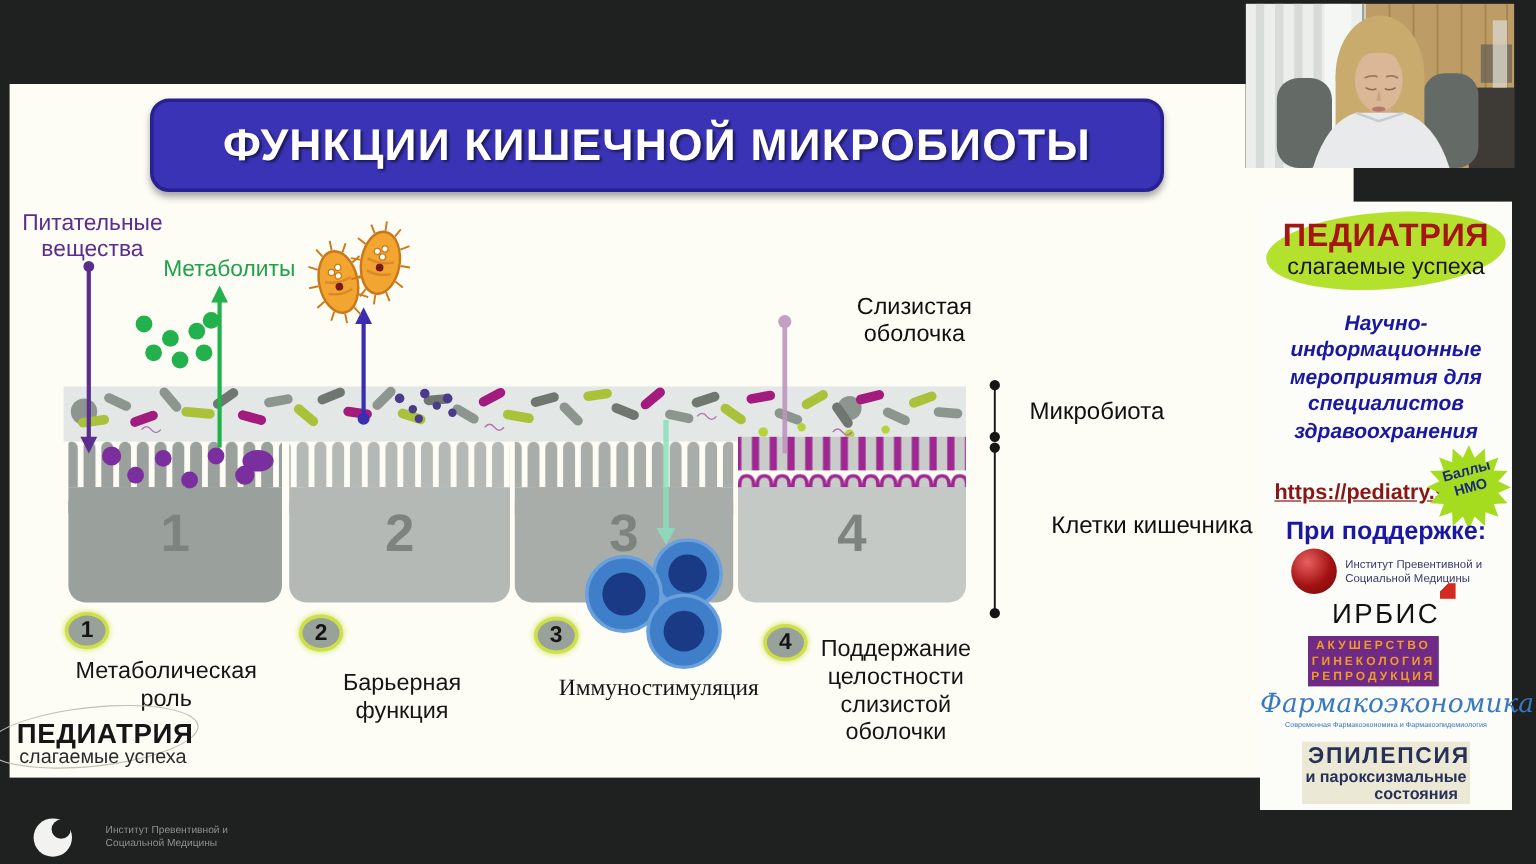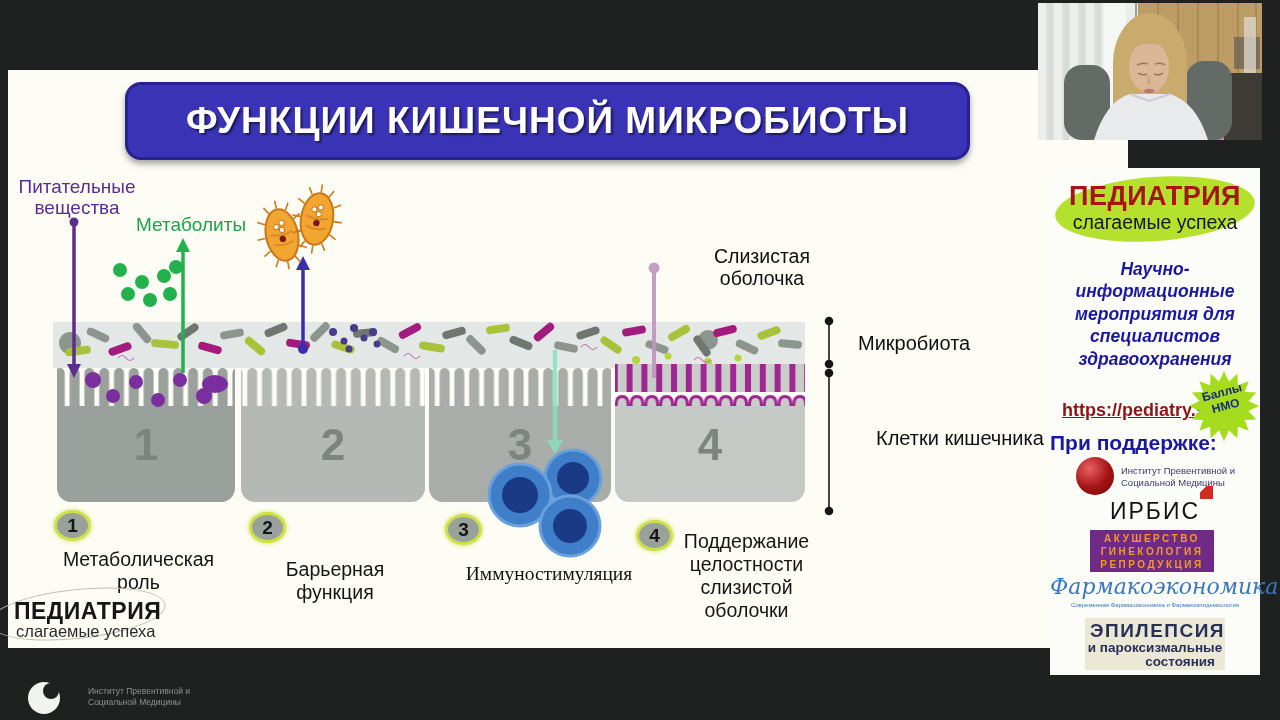--- a/index.html
+++ b/index.html
@@ -47,28 +47,28 @@
   
   .sidebar{position:absolute;left:1050px;top:168px;width:210px;height:507px;background:#fcfcf8;}
   .blob{position:absolute;left:5px;top:9px;width:200px;height:64px;background:#b4e02e;border-radius:50%;transform:rotate(-4deg);}
   .sb-brand{position:absolute;left:0;top:13px;width:100%;text-align:center;font-size:27px;font-weight:bold;color:#a51515;letter-spacing:.5px;}
   .sb-tagline{position:absolute;left:0;top:43px;width:100%;text-align:center;font-size:19.5px;color:#161616;}
   .sb-desc{position:absolute;left:15px;top:90px;width:180px;text-align:center;font-size:17.5px;font-weight:bold;color:#1a18a0;line-height:1.28;font-style:italic;}
   .sb-link{position:absolute;left:12px;top:232px;font-size:18px;font-weight:bold;color:#8b1515;text-decoration:underline;}
   .star-wrap{position:absolute;left:138px;top:202px;width:72px;height:72px;}
   .star-text{position:absolute;left:0;top:16px;width:72px;text-align:center;transform:rotate(-15deg);
     font-size:12px;font-weight:bold;color:#1a2a7a;line-height:1.15;}
-  .sb-support{position:absolute;left:0;top:263px;width:100%;text-align:left;font-size:21px;font-weight:bold;color:#1a18a0;}
+  .sb-support{position:absolute;left:0;top:263px;width:100%;text-align:center;font-size:21px;font-weight:bold;color:#1a18a0;}
   .ipsm-sphere{position:absolute;left:26px;top:289px;width:38px;height:38px;border-radius:50%;
     background:radial-gradient(circle at 35% 30%, #e86060, #a31212 55%, #6a0a0a);}
   .ipsm-text{position:absolute;left:71px;top:297px;width:126px;font-size:9.5px;color:#3a3a6e;line-height:1.3;}
   .irbis-sq{position:absolute;left:150px;top:318px;width:13px;height:13px;
     background:linear-gradient(135deg,#ffffff 0 26%,#d42b20 26%);}
   .sb-irbis{position:absolute;left:0;top:330px;width:100%;text-align:center;font-size:23px;color:#111;letter-spacing:2px;}
-  .agr-box{position:absolute;left:40px;top:362px;width:124px;height:42px;background:#6e2a85;
+  .agr-box{position:absolute;left:40px;top:362px;width:109px;height:42px;background:#6e2a85;
     display:flex;flex-direction:column;align-items:center;justify-content:center;}
   .agr-box span{display:block;font-size:10px;font-weight:bold;color:#f09a28;letter-spacing:2.5px;line-height:1.3;}
   .sb-pharma{position:absolute;left:0;top:406px;width:100%;text-align:center;
     font-family:"DejaVu Serif",serif;font-style:italic;font-size:22px;color:#3878c0;}
   .sb-pharma-sub{position:absolute;left:0;top:434px;width:100%;text-align:center;font-size:6px;color:#3878c0;}
   .epi-box{position:absolute;left:35px;top:450px;width:140px;height:52px;background:#ece8d6;}
   .epi-1{position:absolute;left:0;top:2px;width:100%;text-align:right;font-size:19px;font-weight:bold;color:#283058;letter-spacing:1.5px;}
   .epi-2{position:absolute;left:0;top:22px;width:100%;text-align:center;font-size:13.5px;font-weight:bold;color:#283058;}
   .epi-3{position:absolute;right:10px;top:36px;font-size:13.5px;font-weight:bold;color:#283058;}
   

